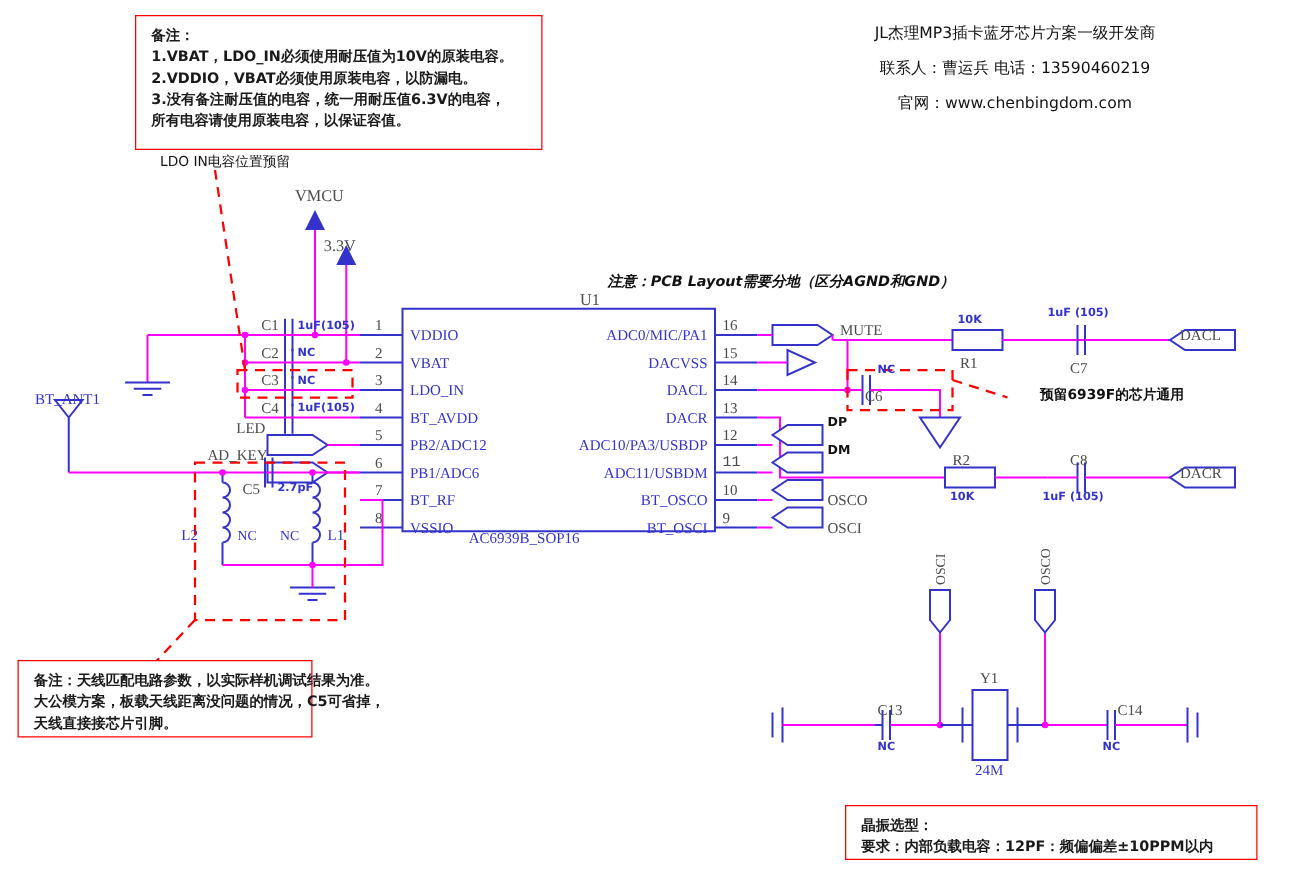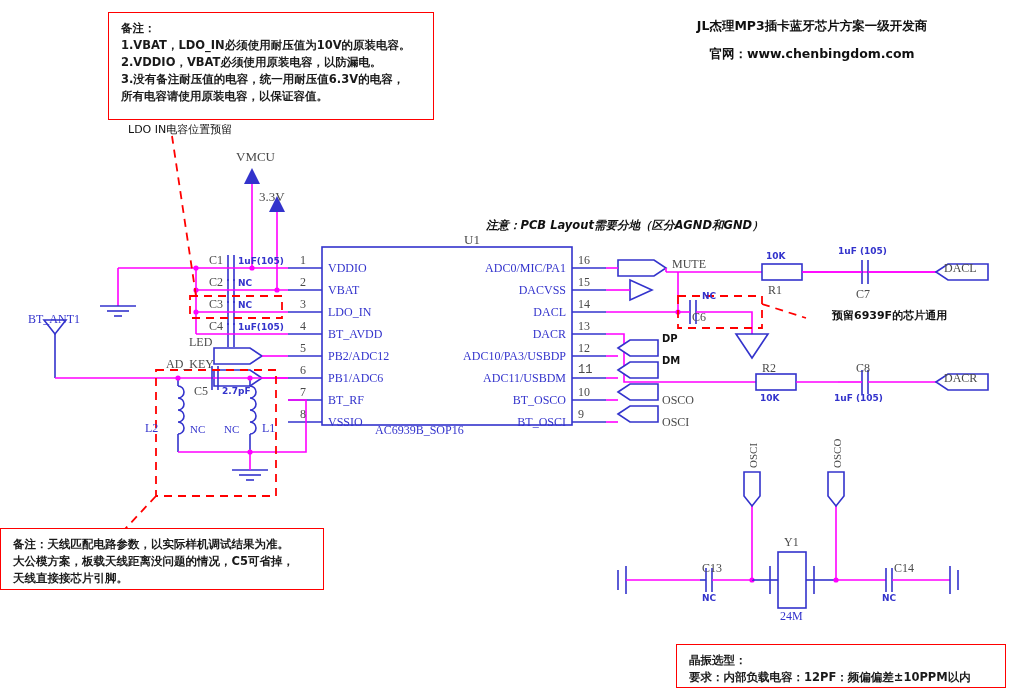--- a/index.html
+++ b/index.html
@@ -7,25 +7,25 @@
        font-family:"Liberation Sans","DejaVu Sans",sans-serif;}
   .stage{position:absolute;left:0;top:0;width:1032px;height:697px;}
   svg.sheet{position:absolute;left:0;top:0;width:1032px;height:697px;}
 
   
   .note{position:absolute;border:1.5px solid #ff0000;background:#ffffff;
         box-sizing:border-box;padding:7px 10px 6px 12px;}
   .note .ln{font-size:11.5px;color:#1a1a1a;line-height:17px;white-space:nowrap;
             font-weight:bold;font-family:"DejaVu Sans",sans-serif;}
   .note1{left:108px;top:12px;width:326px;height:108px;}
-  .note2{left:0;top:528px;width:324px;height:62px;}
+  .note2{left:14px;top:528px;width:236px;height:62px;}
   .note3{left:676px;top:644px;width:330px;height:44px;}
 
   .hdr{position:absolute;left:600px;top:12px;width:424px;text-align:center;}
-  .hdr div{font-size:12.5px;color:#111;font-weight:bold;line-height:28px;
+  .hdr div{font-size:12.5px;color:#111;font-weight:normal;line-height:28px;
            font-family:"DejaVu Sans",sans-serif;white-space:nowrap;}
 
   .lbl{position:absolute;white-space:nowrap;line-height:1;}
   .bl{color:#3333cc;}   
   .gy{color:#4a4a4a;}
   .blk{color:#111111;}
   .serif{font-family:"Liberation Serif","DejaVu Serif",serif;}
   .sans{font-family:"DejaVu Sans",sans-serif;}
   .b{font-weight:bold;}
   .f9{font-size:9px;}
@@ -271,20 +271,21 @@
         <path class="sf" d="M744 496 v-24 h16 v24 l-8 10 z"></path>
       </g>
     <path class="w" d="M836 580 L836 496"></path>
     <g>
         <path class="sf" d="M828 496 v-24 h16 v24 l-8 10 z"></path>
       </g>
   </svg>
 
   <div class="hdr">
     <div>JL杰理MP3插卡蓝牙芯片方案一级开发商</div>
+    <div>联系人：曹运兵   电话：13590460219</div>
     <div>官网：www.chenbingdom.com</div>
   </div>
 
   <div class="note note1">
     <div class="ln">备注：</div>
     <div class="ln">1.VBAT，LDO_IN必须使用耐压值为10V的原装电容。</div>
     <div class="ln">2.VDDIO，VBAT必须使用原装电容，以防漏电。</div>
     <div class="ln">3.没有备注耐压值的电容，统一用耐压值6.3V的电容，</div>
     <div class="ln">所有电容请使用原装电容，以保证容值。</div>
   </div>

